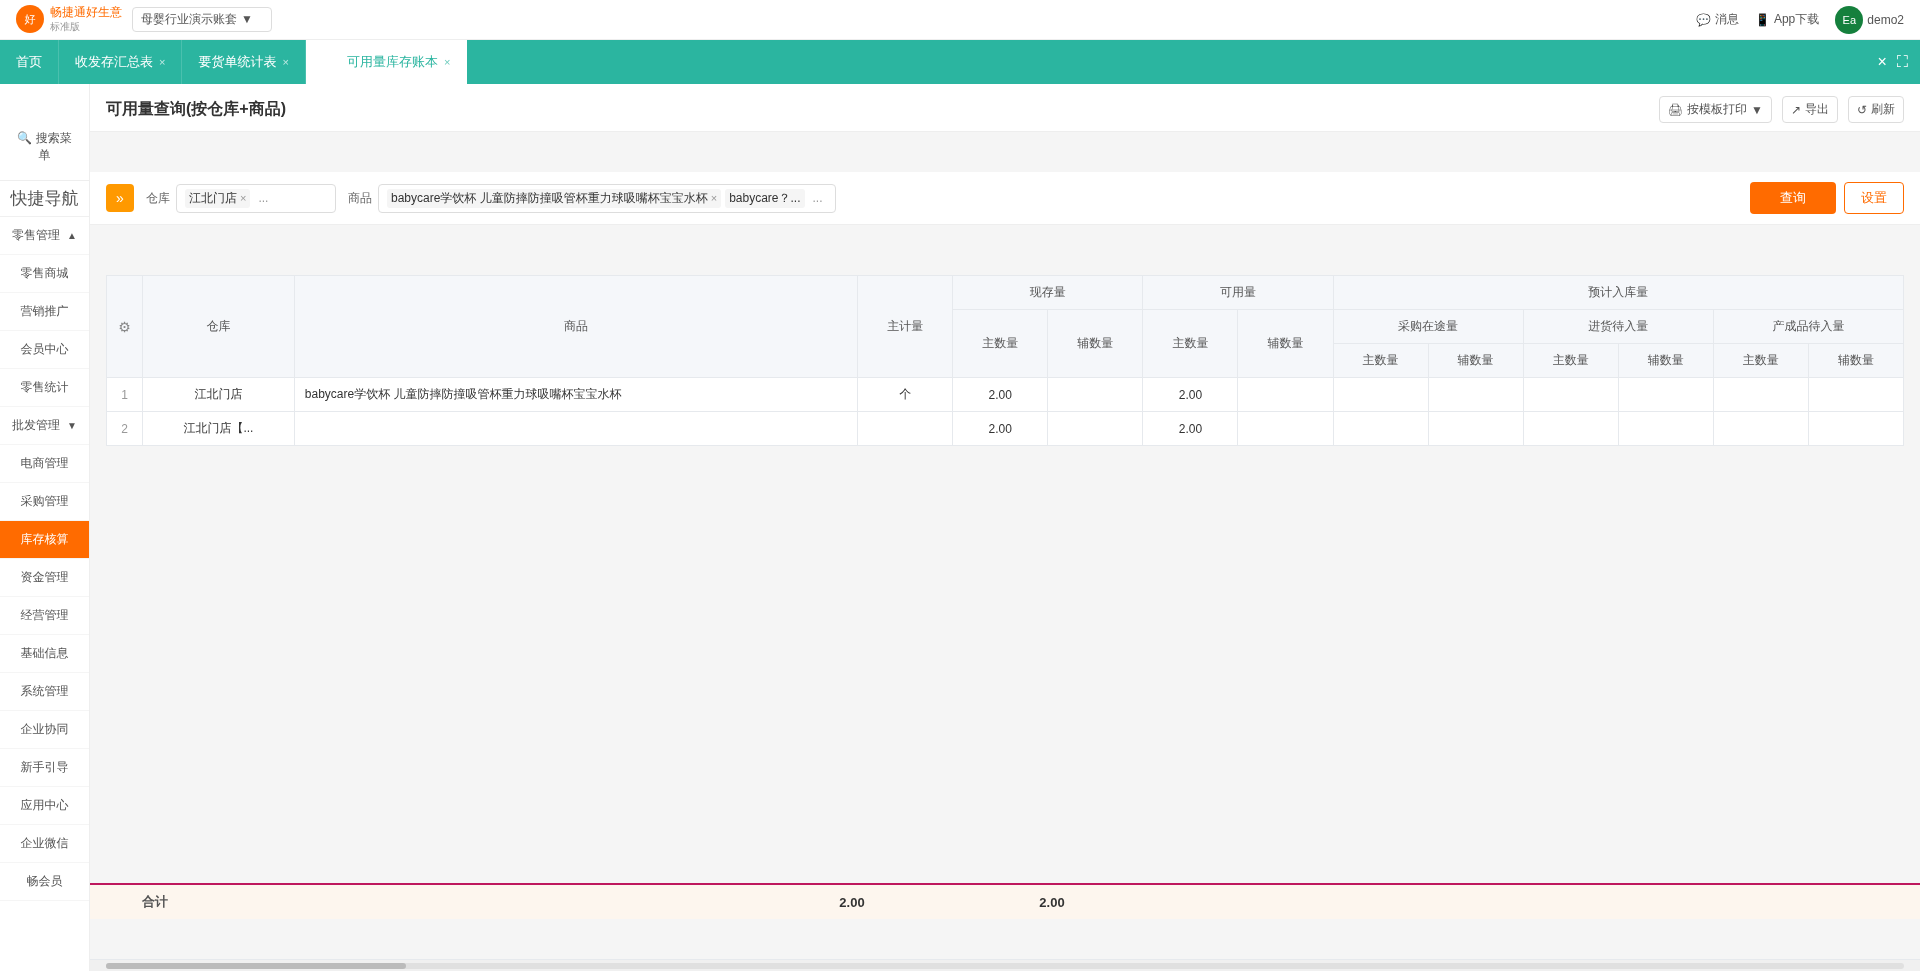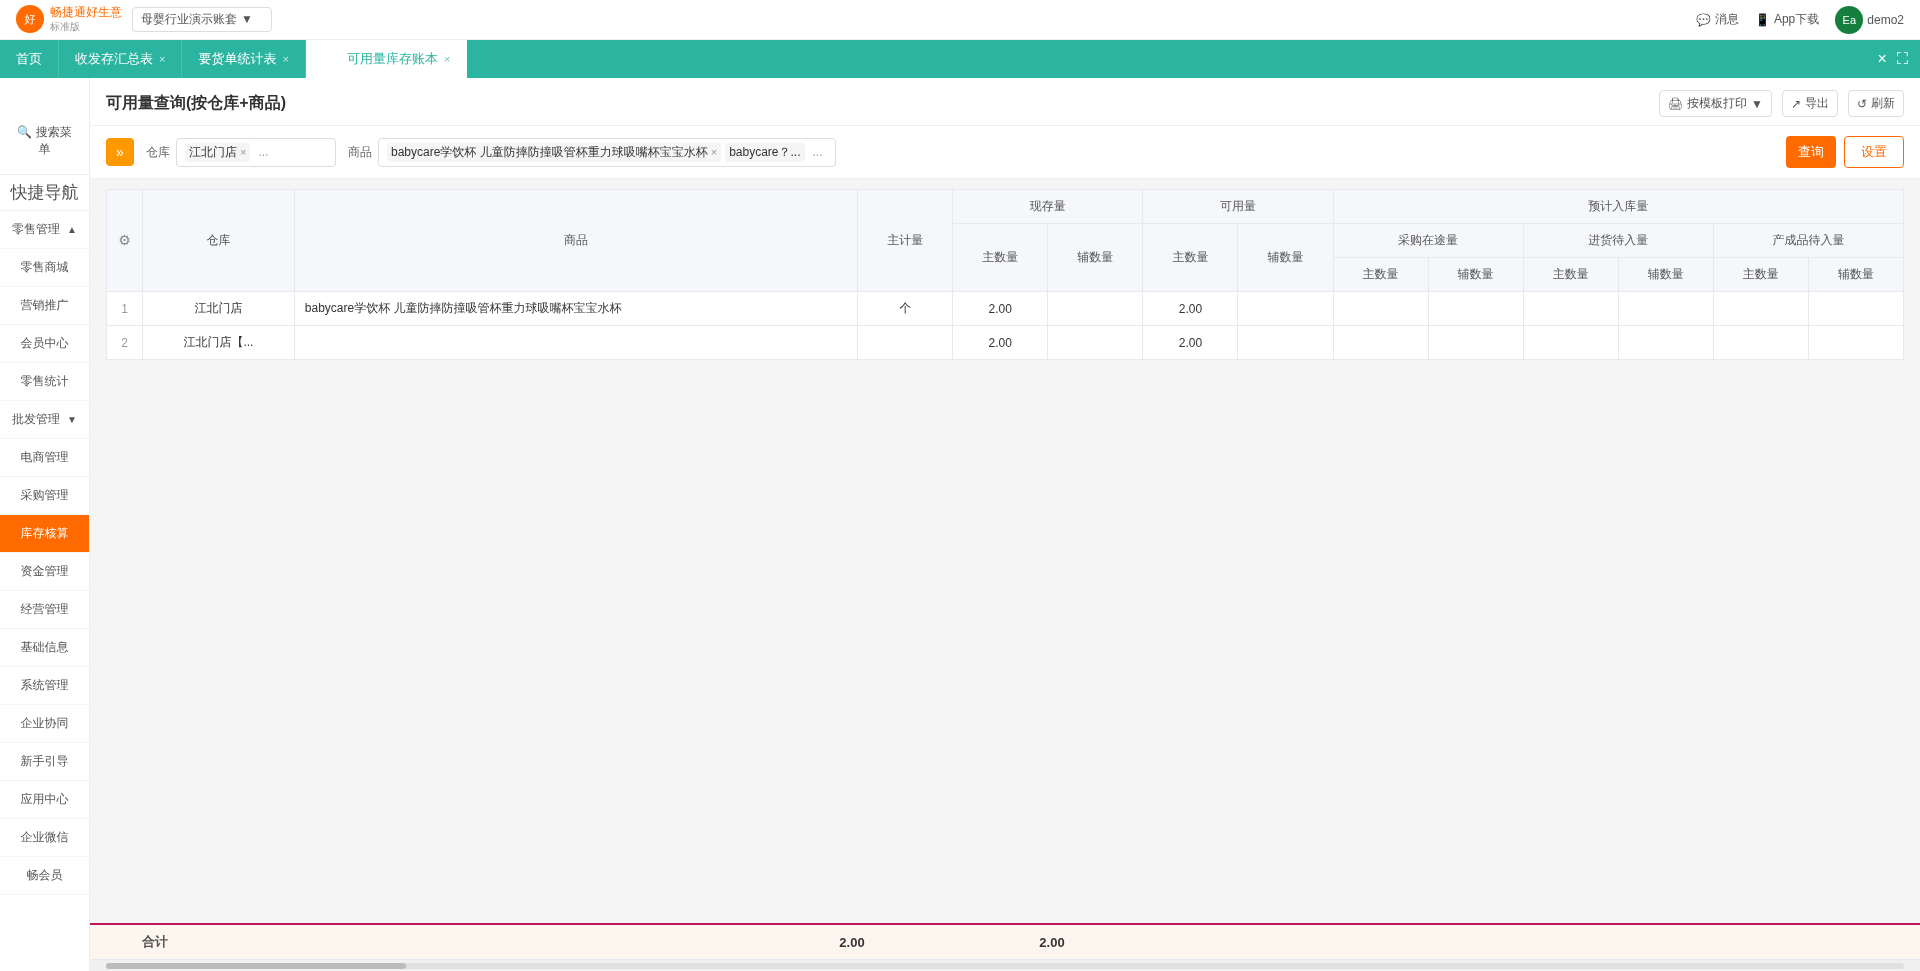--- a/index.html
+++ b/index.html
@@ -11,21 +11,21 @@
     .logo-area { display: flex; align-items: center; gap: 6px; }
     .logo-icon { width: 28px; height: 28px; background: #ff6b00; border-radius: 50%; display: flex; align-items: center; justify-content: center; color: #fff; font-size: 11px; }
     .logo-text { font-size: 12px; color: #ff6b00; line-height: 1.2; }
     .logo-sub { font-size: 10px; color: #999; }
     .industry-selector { display: flex; align-items: center; gap: 4px; background: #fff; border: 1px solid #ddd; border-radius: 4px; padding: 3px 8px; cursor: pointer; font-size: 12px; color: #555; min-width: 140px; }
     .top-bar-right { display: flex; align-items: center; gap: 16px; }
     .top-right-item { display: flex; align-items: center; gap: 4px; font-size: 12px; color: #555; cursor: pointer; }
     .avatar { width: 28px; height: 28px; border-radius: 50%; background: #15803d; display: flex; align-items: center; justify-content: center; color: #fff; font-size: 11px; }
 
     
-    .nav-tabs { height: 38px; background: #2bb5a0; display: flex; align-items: stretch; flex-shrink: 0; }
+    .nav-tabs { height: 44px; background: #2bb5a0; display: flex; align-items: stretch; flex-shrink: 0; }
     .nav-tab { display: flex; align-items: center; padding: 0 16px; font-size: 13px; color: #fff; cursor: pointer; position: relative; gap: 6px; border-right: 1px solid rgba(255,255,255,0.15); }
     .nav-tab.active { background: #fff; color: #2bb5a0; padding-left: 41px; }
     .nav-tab .close-btn { font-size: 11px; opacity: 0.7; cursor: pointer; }
     .nav-tab.home { background: #2bb5a0; color: #fff; }
     .nav-tab-spacer { flex: 1; }
     .nav-tab-actions { display: flex; align-items: center; padding: 0 12px; gap: 10px; }
     .nav-action-btn { color: #fff; font-size: 16px; cursor: pointer; }
 
     
     .main-layout { display: flex; flex: 1; overflow: hidden; }
@@ -34,43 +34,43 @@
     .sidebar { width: 90px; background: #fff; border-right: 1px solid #eee; flex-shrink: 0; display: flex; flex-direction: column; overflow-y: auto; }
     .sidebar-search { padding: 12px; border-bottom: 1px solid #eee; margin-top: 30px; }
     .sidebar-search-btn { width: 100%; background: none; border: none; color: #555; font-size: 12px; cursor: pointer; padding: 4px; text-align: center; }
     .sidebar-nav-btn { padding: 6px; text-align: center; font-size: 17px; color: #555; cursor: pointer; border-bottom: 1px solid #f0f0f0; }
     .sidebar-item { padding: 10px 6px; text-align: center; font-size: 12px; color: #555; cursor: pointer; border-bottom: 1px solid #f5f5f5; display: flex; align-items: center; justify-content: center; gap: 4px; }
     .sidebar-item.active { background: #ff6b00; color: #fff; }
     .sidebar-item.has-arrow { justify-content: space-between; padding: 10px 12px; }
     .sidebar-item .arrow { font-size: 10px; }
 
     
-    .content-area { flex: 1; display: flex; flex-direction: column; overflow: hidden; }
+    .content-area { flex: 1; display: flex; flex-direction: column; overflow: hidden; gap: 40px; }
     .page-header { padding: 12px 16px 8px; display: flex; align-items: center; justify-content: space-between; background: #fff; border-bottom: 1px solid #eee; flex-shrink: 0; }
     .page-title { font-size: 16px; font-weight: 600; color: #333; }
     .page-actions { display: flex; align-items: center; gap: 10px; }
     .action-btn { display: flex; align-items: center; gap: 4px; font-size: 12px; color: #555; cursor: pointer; padding: 4px 8px; border: 1px solid #ddd; border-radius: 4px; background: #fff; }
 
     
     .filter-bar { padding: 10px 16px; background: #fff; border-bottom: 1px solid #eee; display: flex; align-items: center; gap: 12px; flex-shrink: 0; }
     .filter-toggle { width: 28px; height: 28px; background: #ff9900; color: #fff; border-radius: 4px; display: flex; align-items: center; justify-content: center; cursor: pointer; font-size: 14px; flex-shrink: 0; }
     .filter-group { display: flex; align-items: center; gap: 6px; }
     .filter-label { font-size: 12px; color: #666; white-space: nowrap; }
     .filter-input { display: flex; align-items: center; gap: 4px; border: 1px solid #ddd; border-radius: 4px; padding: 4px 8px; min-width: 160px; background: #fff; font-size: 12px; }
     .filter-tag { background: #f5f5f5; border-radius: 3px; padding: 1px 4px; display: flex; align-items: center; gap: 3px; font-size: 12px; }
     .filter-tag .remove { cursor: pointer; color: #999; font-size: 11px; }
     .filter-dots { color: #999; margin: 0 4px; }
     .filter-actions { margin-left: auto; display: flex; gap: 8px; }
-    .btn-primary { background: #ff6b00; color: #fff; border: none; border-radius: 4px; padding: 6px 12px; font-size: 13px; cursor: pointer; }
+    .btn-primary { background: #ff6b00; color: #fff; border: none; border-radius: 4px; padding: 6px 30px; font-size: 13px; cursor: pointer; }
     .btn-secondary { background: #fff; color: #ff6b00; border: 1px solid #ff6b00; border-radius: 4px; padding: 6px 16px; font-size: 13px; cursor: pointer; }
 
     
     .table-container { flex: 1; overflow: auto; padding: 10px 16px; }
     .data-table { width: 100%; border-collapse: collapse; background: #fff; font-size: 12px; }
-    .data-table th { background: #f5f7fa; border: 1px solid #e6e9ed; padding: 8px 10px; font-weight: 500; color: #555; text-align: center; white-space: nowrap; font-family: Liberation Serif, serif; }
+    .data-table th { background: #f5f7fa; border: 1px solid #e6e9ed; padding: 8px 10px; font-weight: 500; color: #555; text-align: center; white-space: nowrap; }
     .data-table td { border: 1px solid #e6e9ed; padding: 8px 10px; text-align: center; color: #333; }
     .data-table .row-num { color: #999; text-align: center; }
     .col-settings { width: 36px; }
     .gear-icon { font-size: 14px; color: #888; cursor: pointer; }
 
     
     .table-footer { background: #fdf6ee; border-top: 2px solid #be185d; padding: 8px 16px; display: flex; align-items: center; flex-shrink: 0; }
     .footer-label { font-size: 13px; font-weight: 600; color: #555; width: 160px; }
     .footer-cells { display: flex; flex: 1; }
     .footer-cell { text-align: center; font-weight: 600; color: #333; font-size: 13px; }

